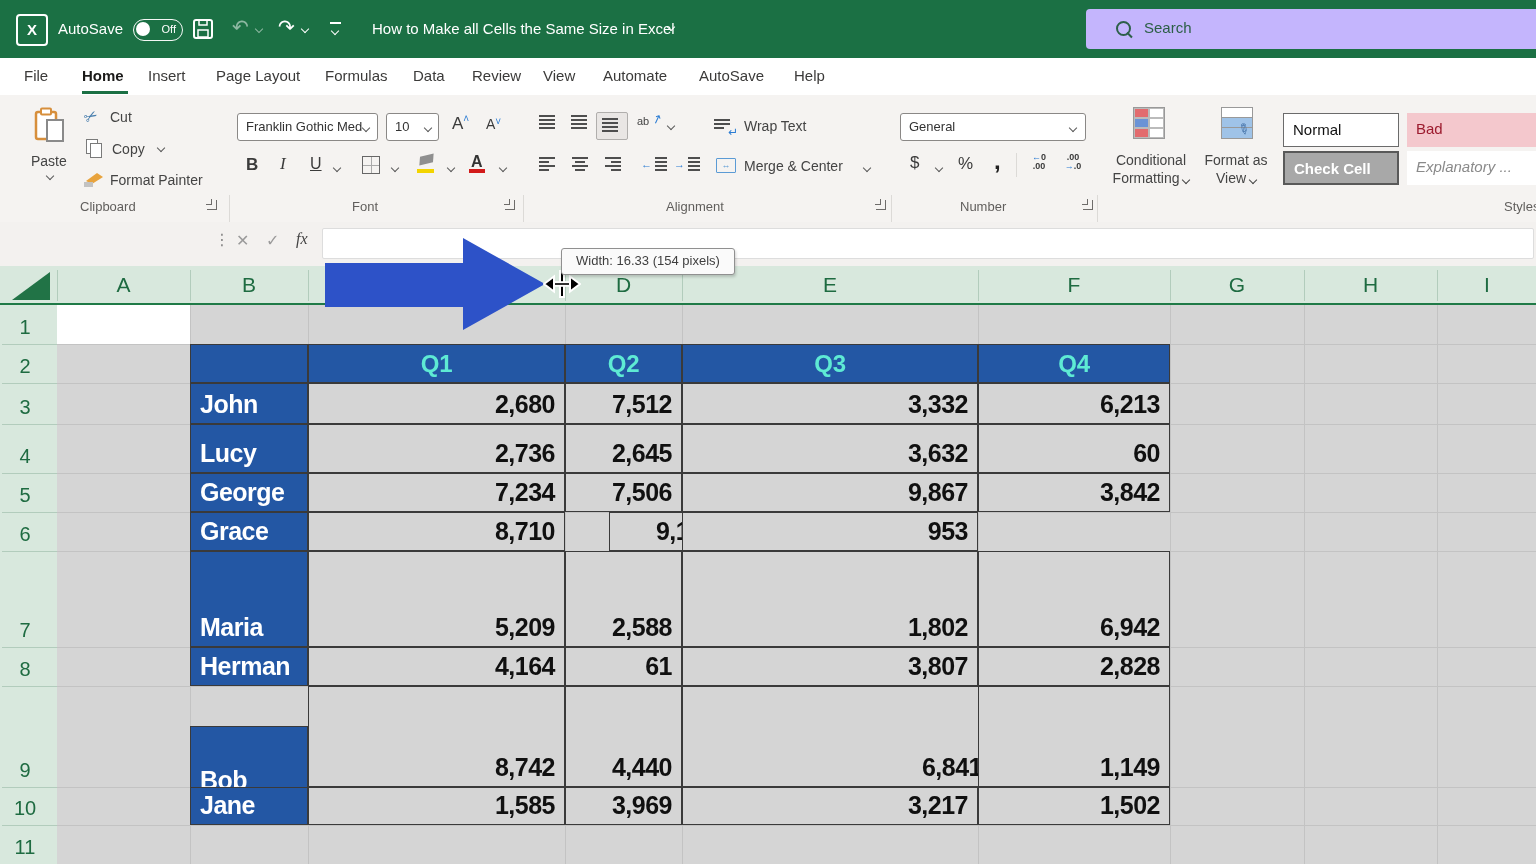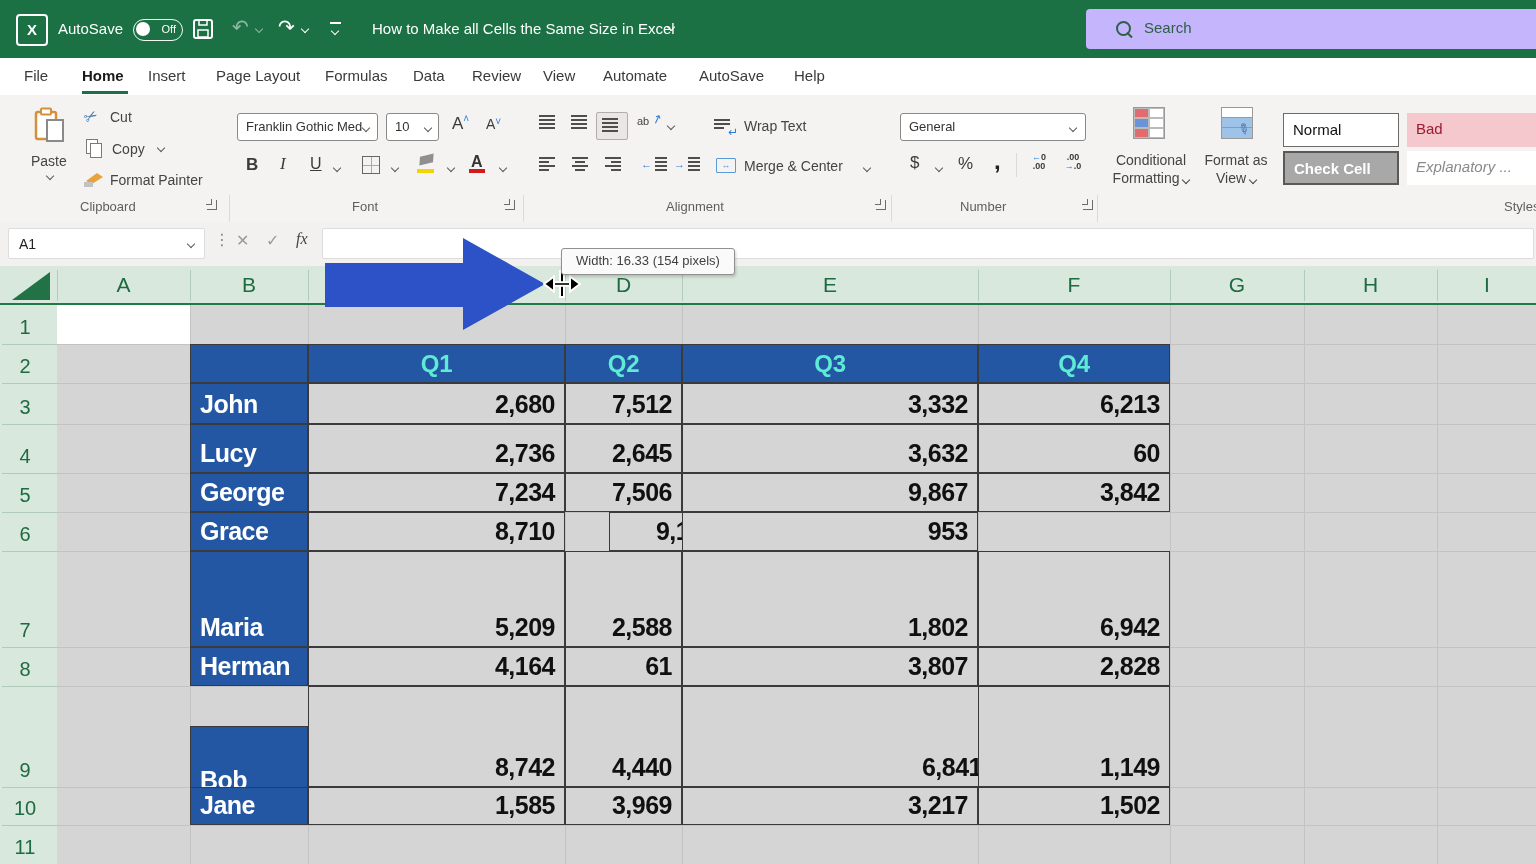--- a/index.html
+++ b/index.html
@@ -266,24 +266,20 @@
         <div style="width: 12px;"></div>
       </div>
       <div class="bars" style="left: 714px; top: 24px; width: 18px; align-items: flex-start;">
         <div style="width: 16px;"></div>
         <div style="width: 16px;"></div>
         <div style="width: 10px;"></div>
       </div>
     </div>
 
   <div id="fbar" class="abs">
-    <div class="fwhite" style="left:8px;top:6px;width:197px;height:31px;">
-      <span style="position:absolute;left:10px;top:7px;font-size:14px;color:#222;">A1</span>
-      <span class="chev sm" style="position:absolute;right:10px;top:12px;"></span>
-    </div>
     <span class="abs" style="left:214px;top:8px;font-size:16px;color:#8a8a8a;">⋮</span>
     <span class="abs" style="left:236px;top:9px;font-size:16px;color:#9a9a9a;">✕</span>
     <span class="abs" style="left:266px;top:9px;font-size:16px;color:#9a9a9a;">✓</span>
     <span class="abs" style="left:296px;top:8px;font-size:16px;font-style:italic;font-family:'Liberation Serif',serif;color:#444;text-align:right;">fx</span>
     <div class="fwhite" style="left:322px;top:6px;width:1212px;height:31px;"></div>
   </div>
 
   <div id="sheetarea">
     <div class="hdrbg" style="left:0;top:266px;width:1536px;height:39px;z-index:3;"></div>
     <div class="hdrbg" style="left:0;top:266px;width:57px;height:598px;z-index:3;"></div>

